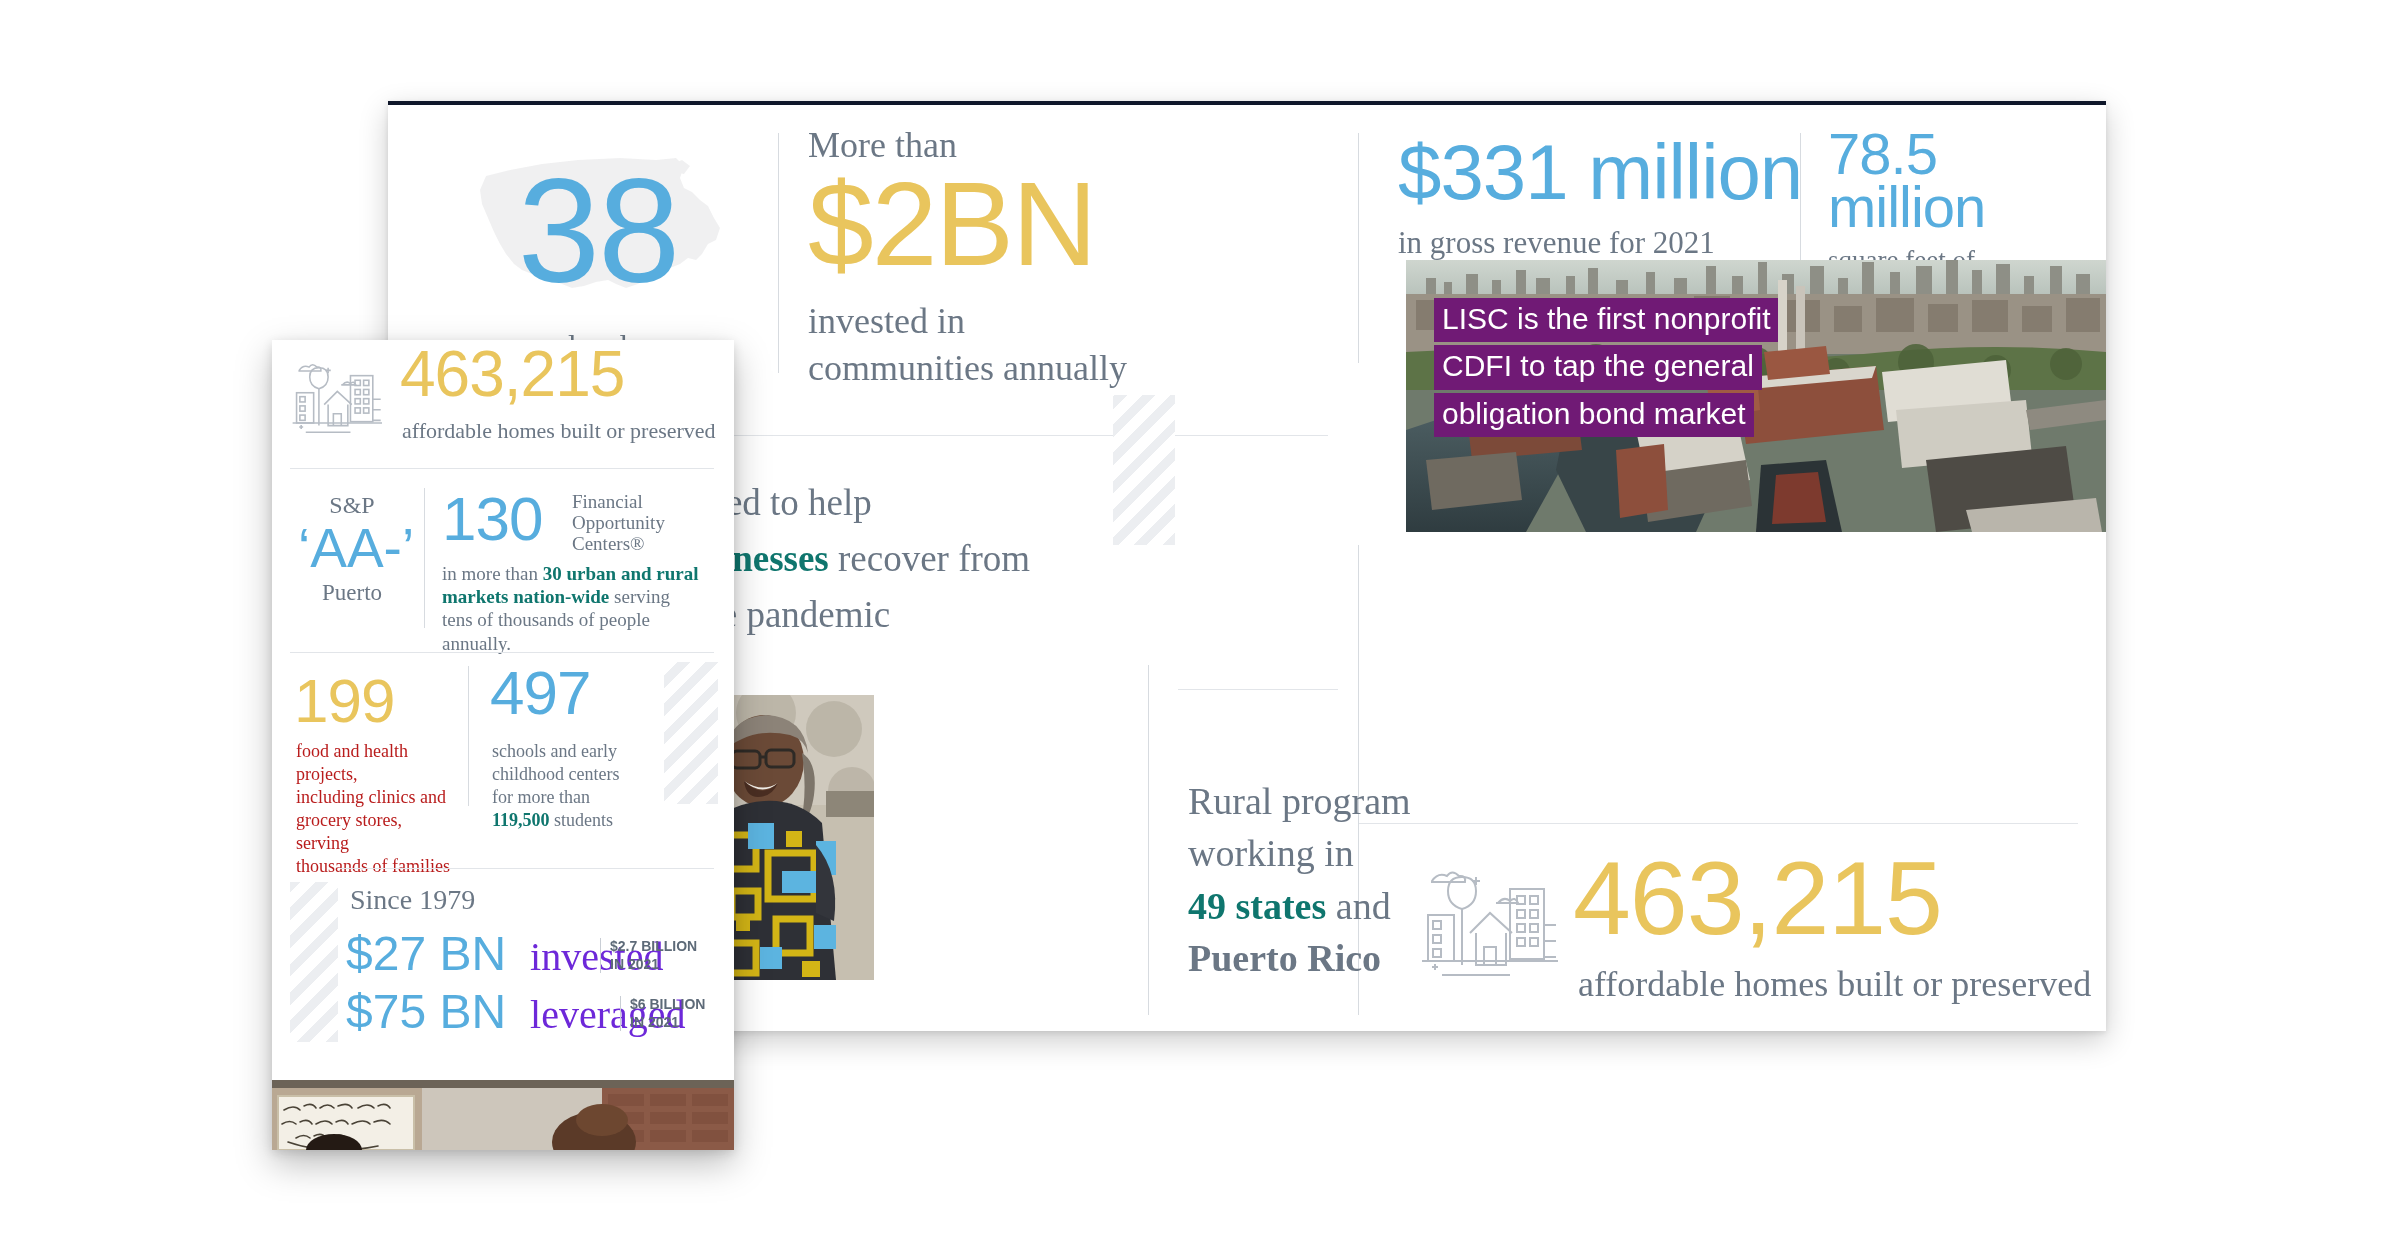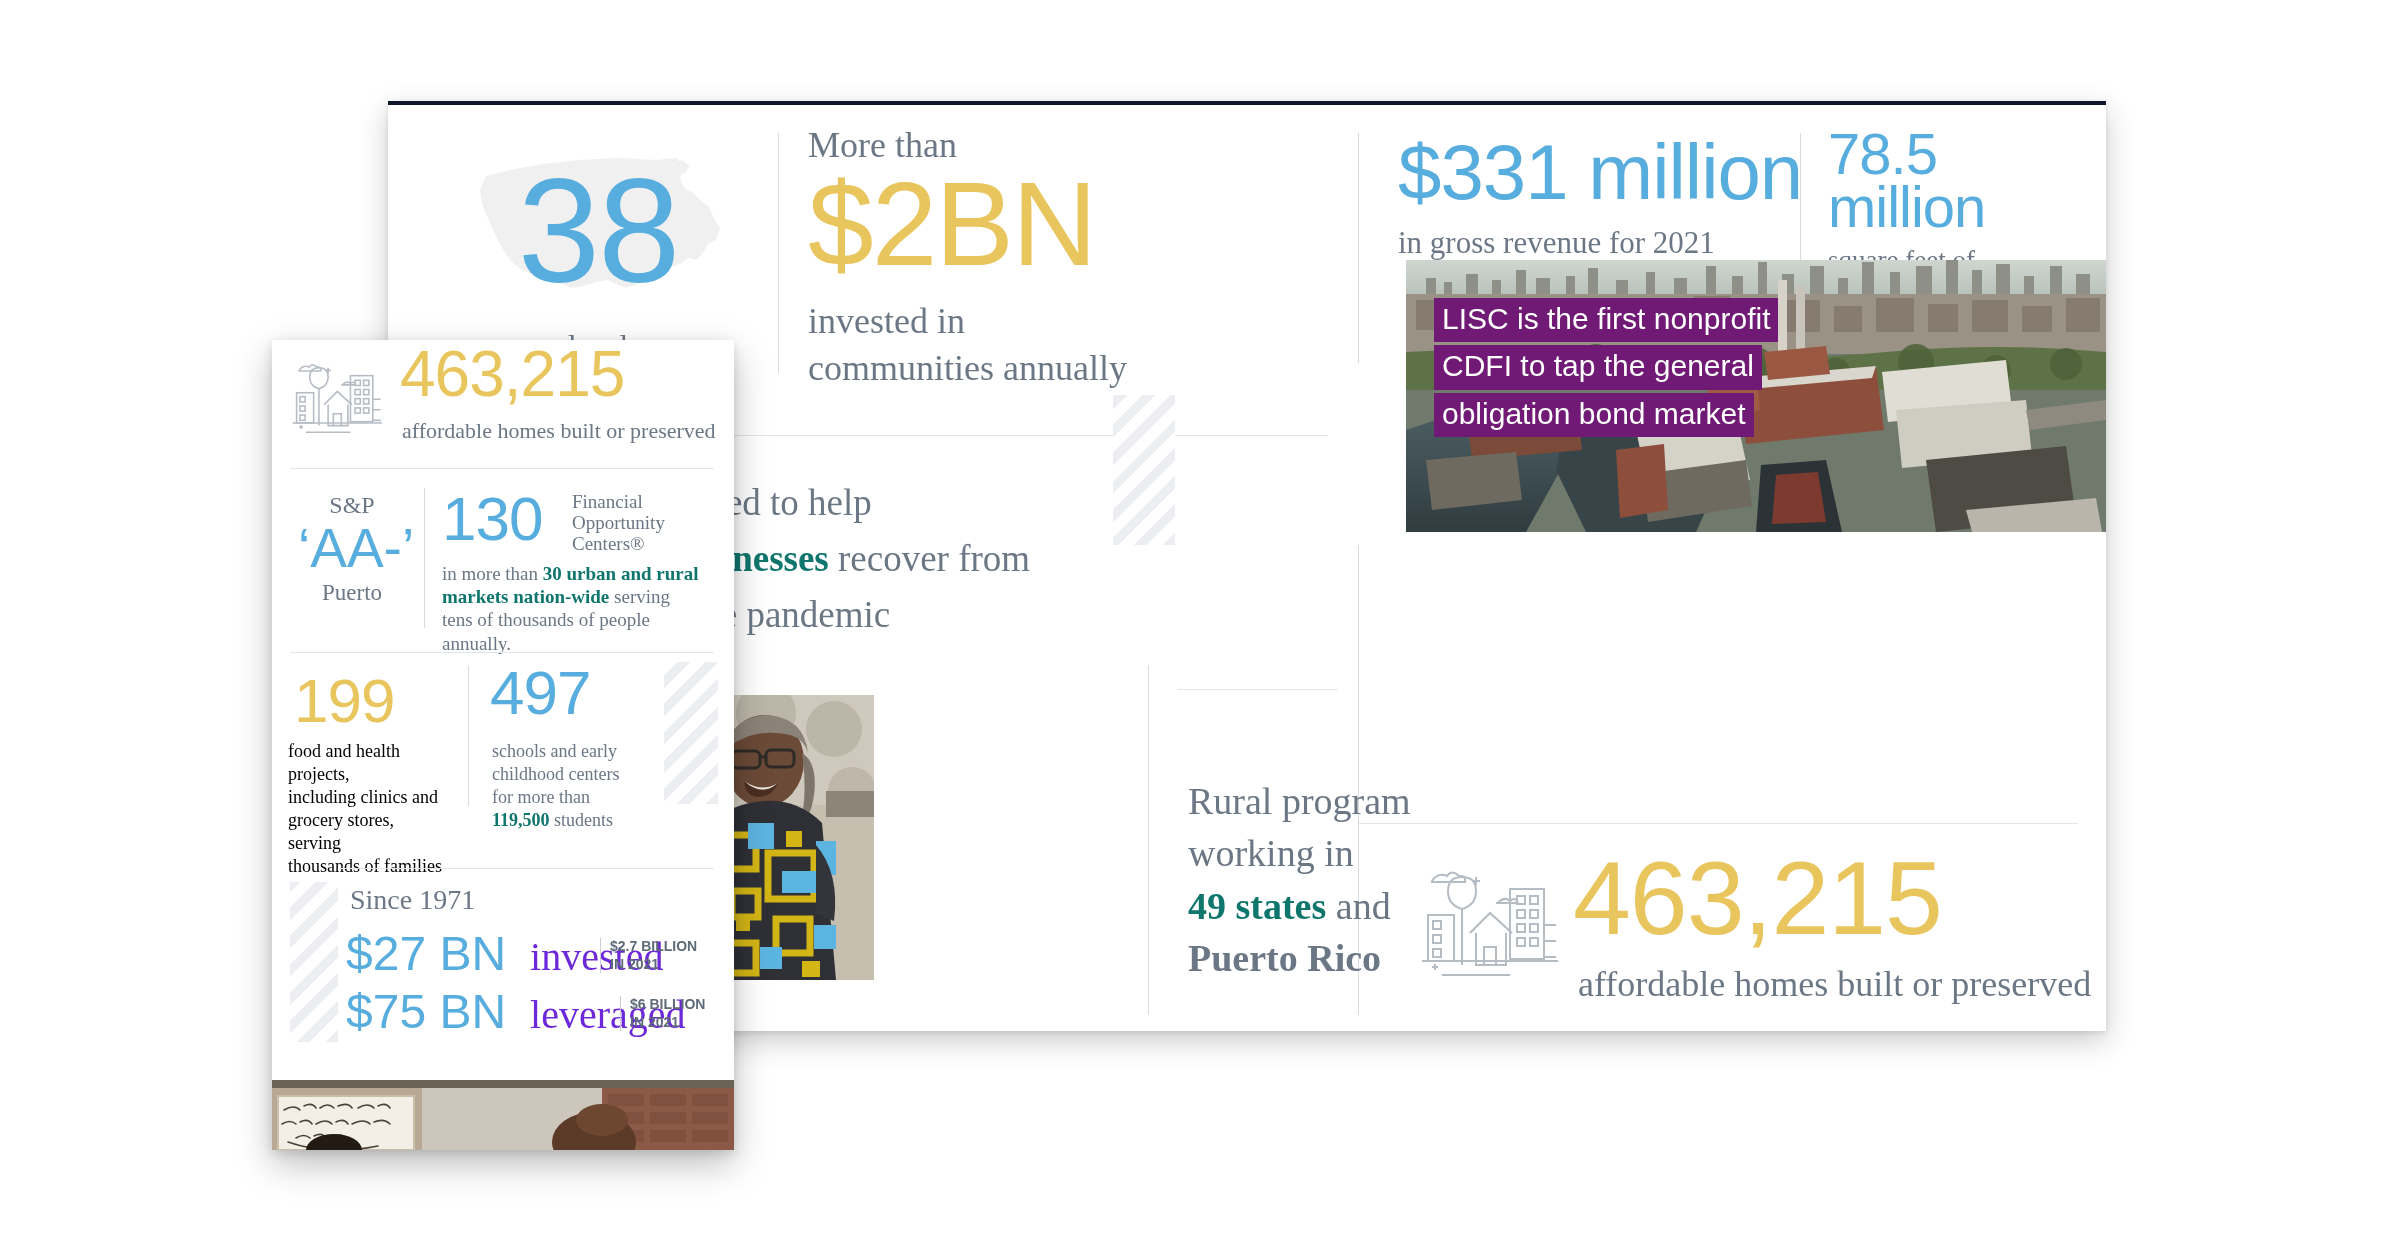--- a/index.html
+++ b/index.html
@@ -116,21 +116,21 @@
   #oc-sp{ position:absolute; left:26px; top:12px; width:108px; text-align:center; }
   #oc-sp .sp-top{ font-size:24px; color:#6b7785; }
   #oc-sp .sp-aa{ font-size:55px; color:#57ADDE; font-family:"Liberation Sans", sans-serif; font-weight:300; line-height:1; margin-top:2px;}
   #oc-sp .sp-bot{ font-size:23px; color:#6b7785; margin-top:4px; }
   #oc-130{ position:absolute; left:170px; top:10px; font-size:62px; letter-spacing:-1px; }
   #oc-foc{ position:absolute; left:300px; top:12px; width:126px; font-size:19px; color:#6b7785; line-height:1.1; }
   #oc-130body{ position:absolute; left:170px; top:82px; width:260px; font-size:19px; color:#6b7785; line-height:1.22; }
 
   #oc-sec3{ position:absolute; left:0; top:320px; width:462px; height:190px; }
   #oc-199{ position:absolute; left:22px; top:12px; font-size:62px; letter-spacing:-1px;text-align:right; }
-  #oc-199b{ position:absolute; left:16px; top:80px; width:160px; font-size:18px; color:#000000; line-height:1.28; }
+  #oc-199b{ position:absolute; left:24px; top:80px; width:160px; font-size:18px; color:#b91c1c; line-height:1.28; }
   #oc-497{ position:absolute; left:218px; top:4px; font-size:62px; letter-spacing:-1px; }
   #oc-497b{ position:absolute; left:220px; top:80px; width:160px; font-size:18px; color:#6b7785; line-height:1.28; }
 
   #oc-sec4{ position:absolute; left:0; top:540px; width:462px; height:180px; }
   #oc-since{ position:absolute; left:78px; top:4px; font-size:28px; color:#6b7785; }
   .oc-bigrow{ position:absolute; left:74px; height:58px; }
   .oc-bigrow .amt{ font-size:48px; color:#57ADDE; font-family:"Liberation Sans", sans-serif; font-weight:300; }
   .oc-bigrow .wrd{ font-size:40px; color:#6d28d9; font-family:"Liberation Serif", serif; margin-left:24px; }
   .oc-note{ position:absolute; font-family:"Liberation Sans", sans-serif; font-size:14px;
             font-weight:bold; color:#5d6a78; line-height:1.25; border-left:1px solid #c9ced5; padding-left:9px; }
@@ -484,21 +484,21 @@
       <div>childhood centers</div>
       <div>for more than</div>
       <div><span class="bold-blue">119,500</span><span> students</span></div>
     </div>
     <div class="hatch" style="left:392px; top:2px; width:54px; height:142px;"></div>
   </div>
   <div class="hdiv" style="left:68px; top:528px; width:374px;"></div>
 
   <div id="oc-sec4">
     <div class="hatch" style="left:18px; top:2px; width:48px; height:160px;"></div>
-    <div id="oc-since" class="serif-gray">Since 1971</div>
+    <div id="oc-since" class="serif-gray">Since 1979</div>
 
     <div class="oc-bigrow" style="top:46px;">
       <span class="amt">$27 BN</span><span class="wrd">invested</span>
     </div>
     <div class="oc-note" style="left:328px; top:58px;">
       <div>$2.7 BILLION</div>
       <div>IN 2021</div>
     </div>
 
     <div class="oc-bigrow" style="top:104px;">

